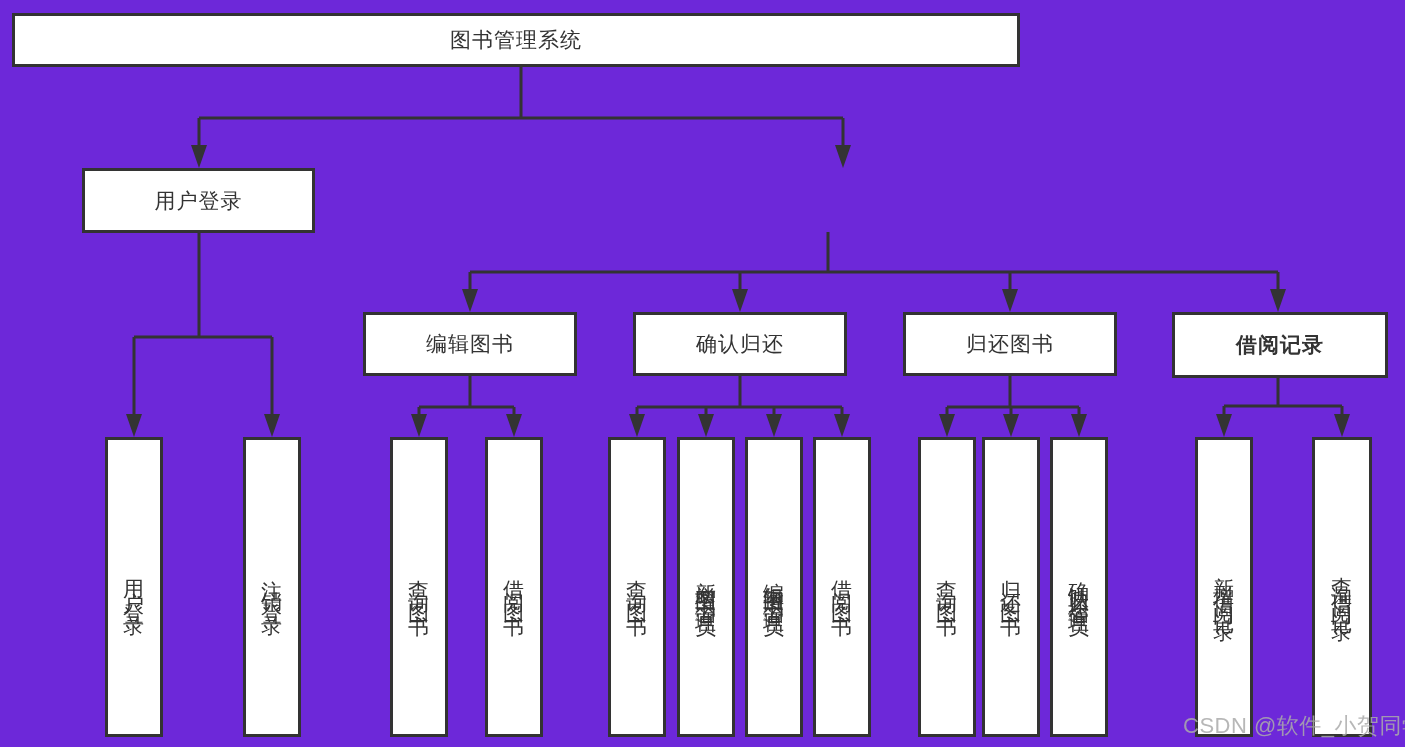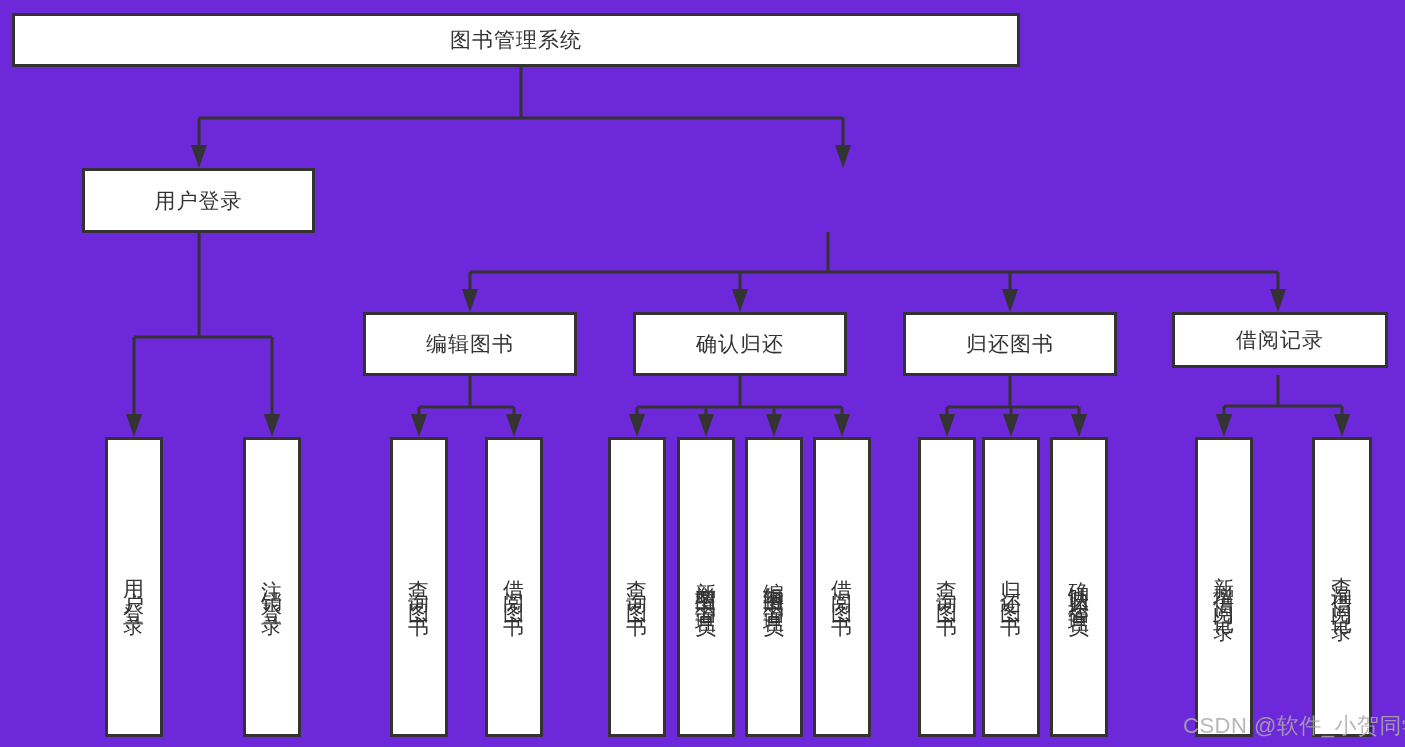--- a/index.html
+++ b/index.html
@@ -103,21 +103,21 @@
 
   <div class="node" style="left:363px; top:312px; width:214px; height:64px;">
     <span>编辑图书</span>
   </div>
   <div class="node" style="left:633px; top:312px; width:214px; height:64px;">
     <span>确认归还</span>
   </div>
   <div class="node" style="left:903px; top:312px; width:214px; height:64px;">
     <span>归还图书</span>
   </div>
-  <div class="node" style="left:1172px; top:312px; width:216px; height:56px;">
+  <div class="node" style="left:1172px; top:312px; width:216px; height:66px;font-weight:bold;">
     <span>借阅记录</span>
   </div>
 
   <div class="leaf" style="left:105px;">
     <span>用户登录</span>
   </div>
   <div class="leaf" style="left:243px;">
     <span>注销登录</span>
   </div>
 

